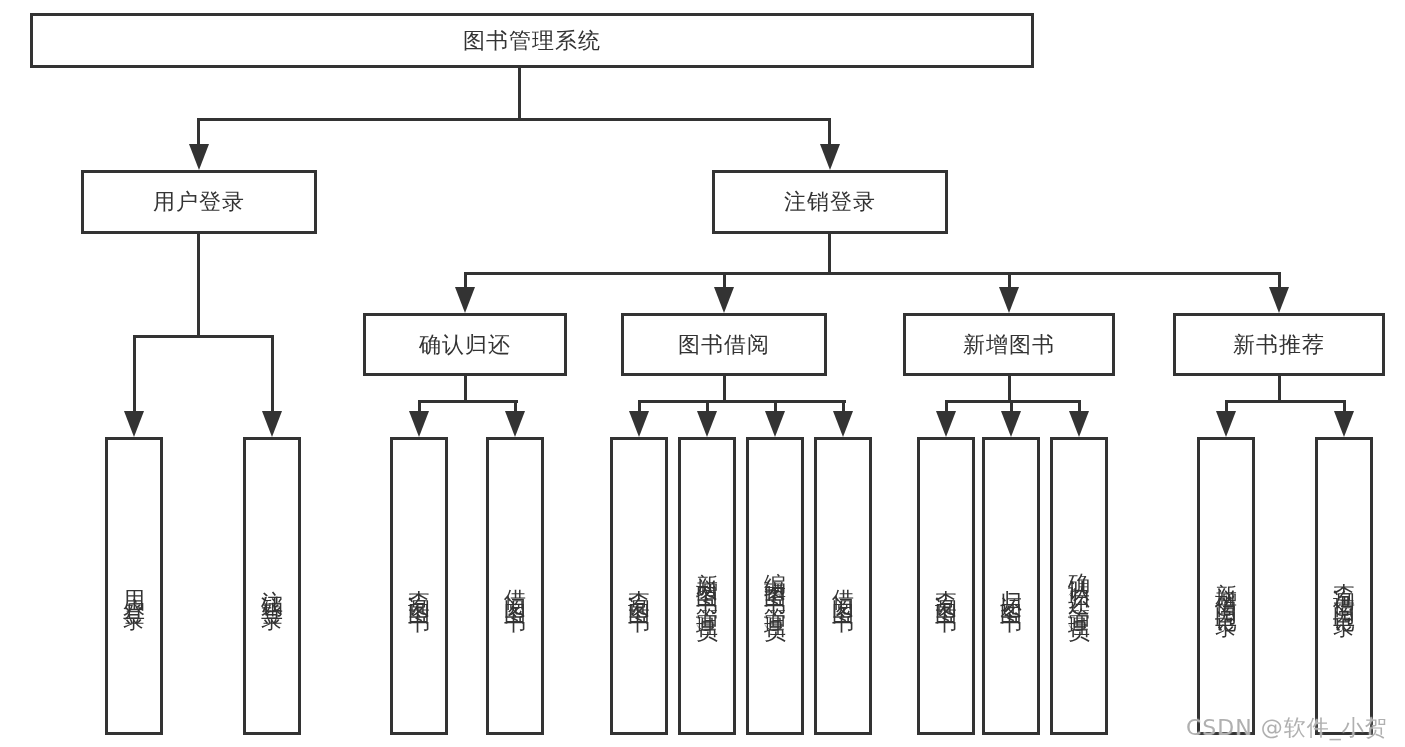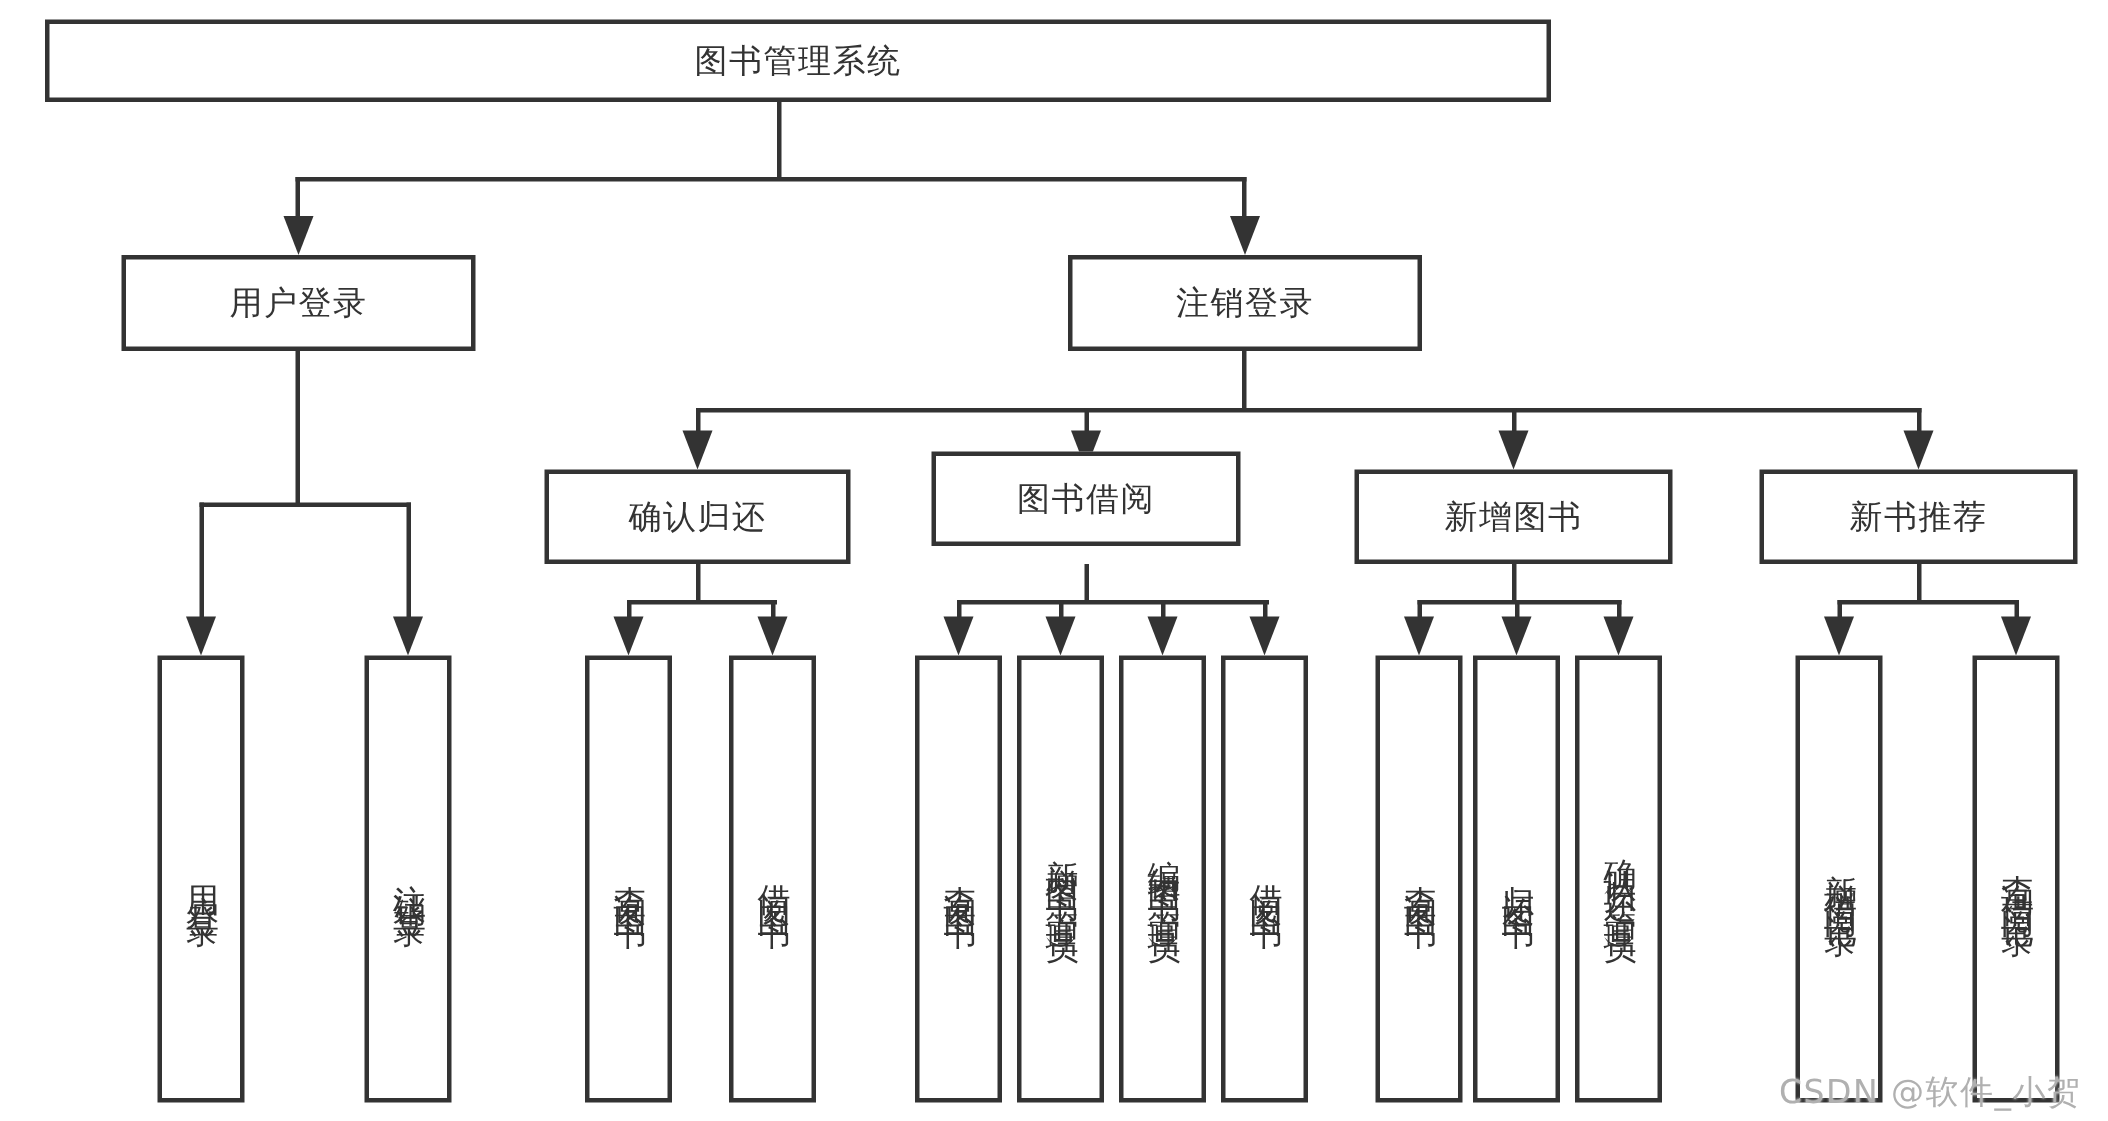--- a/index.html
+++ b/index.html
@@ -122,21 +122,21 @@
   <div class="ln" style="left:1343px;top:400px;width:3px;height:14px"></div>
   <div class="arr" style="left:1216px;top:411px"></div>
   <div class="arr" style="left:1334px;top:411px"></div>
 
   <div class="box" style="left:30px;top:13px;width:1004px;height:55px">图书管理系统</div>
 
   <div class="box" style="left:81px;top:170px;width:236px;height:64px">用户登录</div>
   <div class="box" style="left:712px;top:170px;width:236px;height:64px">注销登录</div>
 
   <div class="box" style="left:363px;top:313px;width:204px;height:63px">确认归还</div>
-  <div class="box" style="left:621px;top:301px;width:206px;height:63px">图书借阅</div>
+  <div class="box" style="left:621px;top:313px;width:206px;height:63px">图书借阅</div>
   <div class="box" style="left:903px;top:313px;width:212px;height:63px">新增图书</div>
   <div class="box" style="left:1173px;top:313px;width:212px;height:63px">新书推荐</div>
 
   <div class="box vbox" style="left:105px">用户登录</div>
   <div class="box vbox" style="left:243px">注销登录</div>
 
   <div class="box vbox" style="left:390px">查询图书</div>
   <div class="box vbox" style="left:486px">借阅图书</div>
 
   <div class="box vbox" style="left:610px">查询图书</div>

